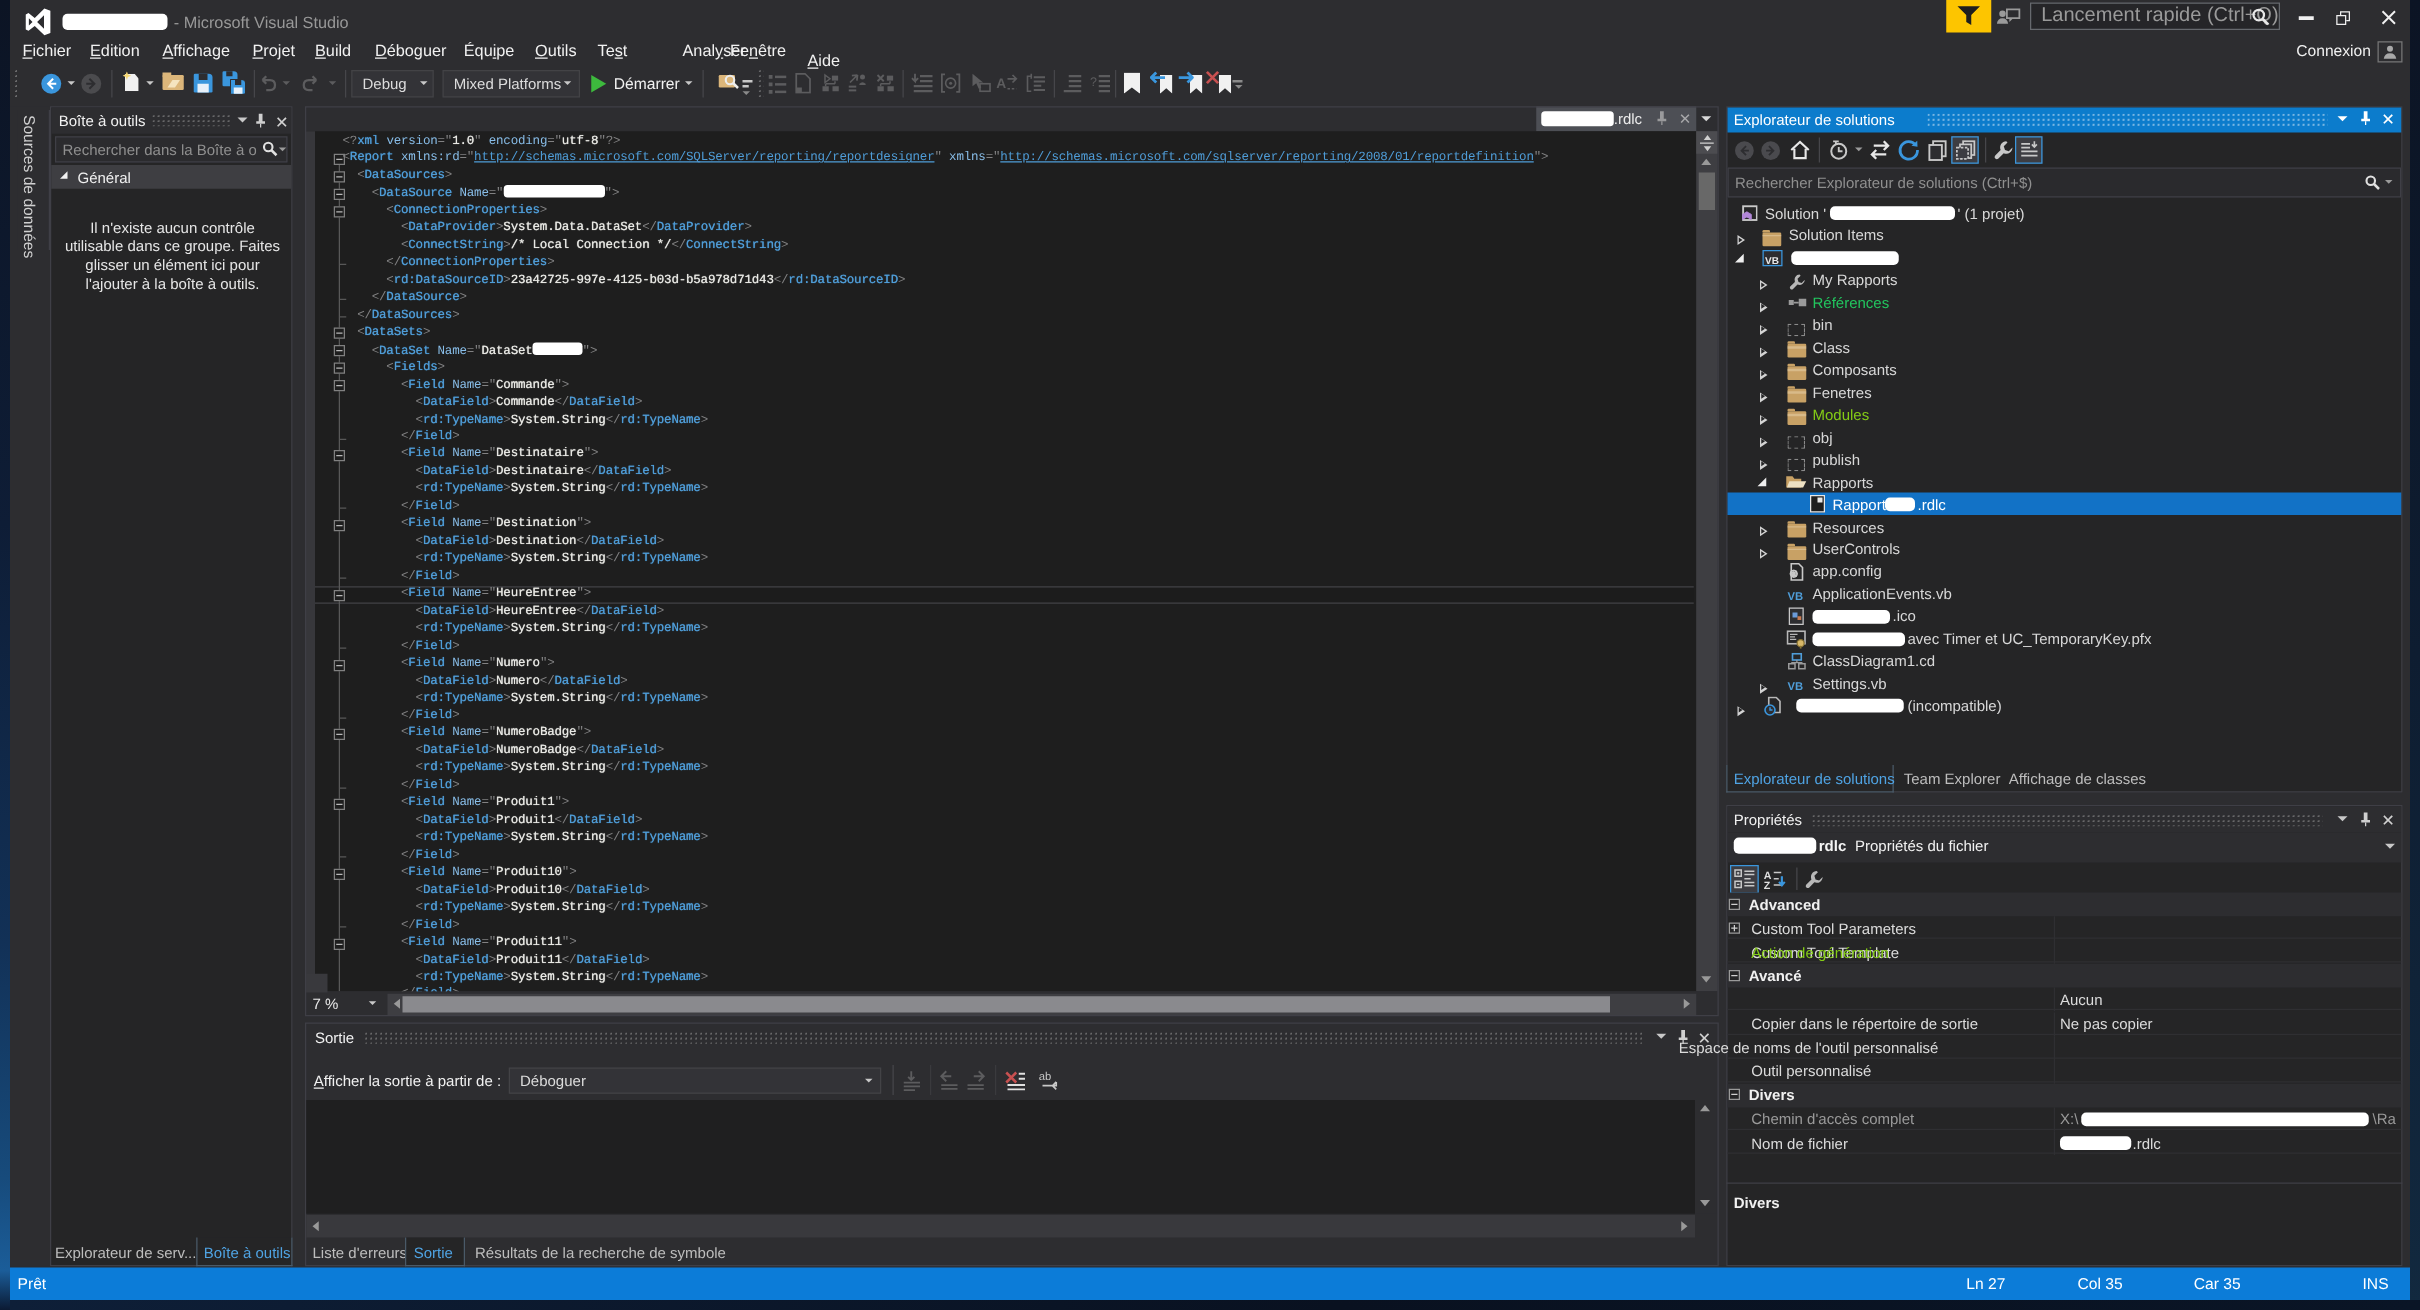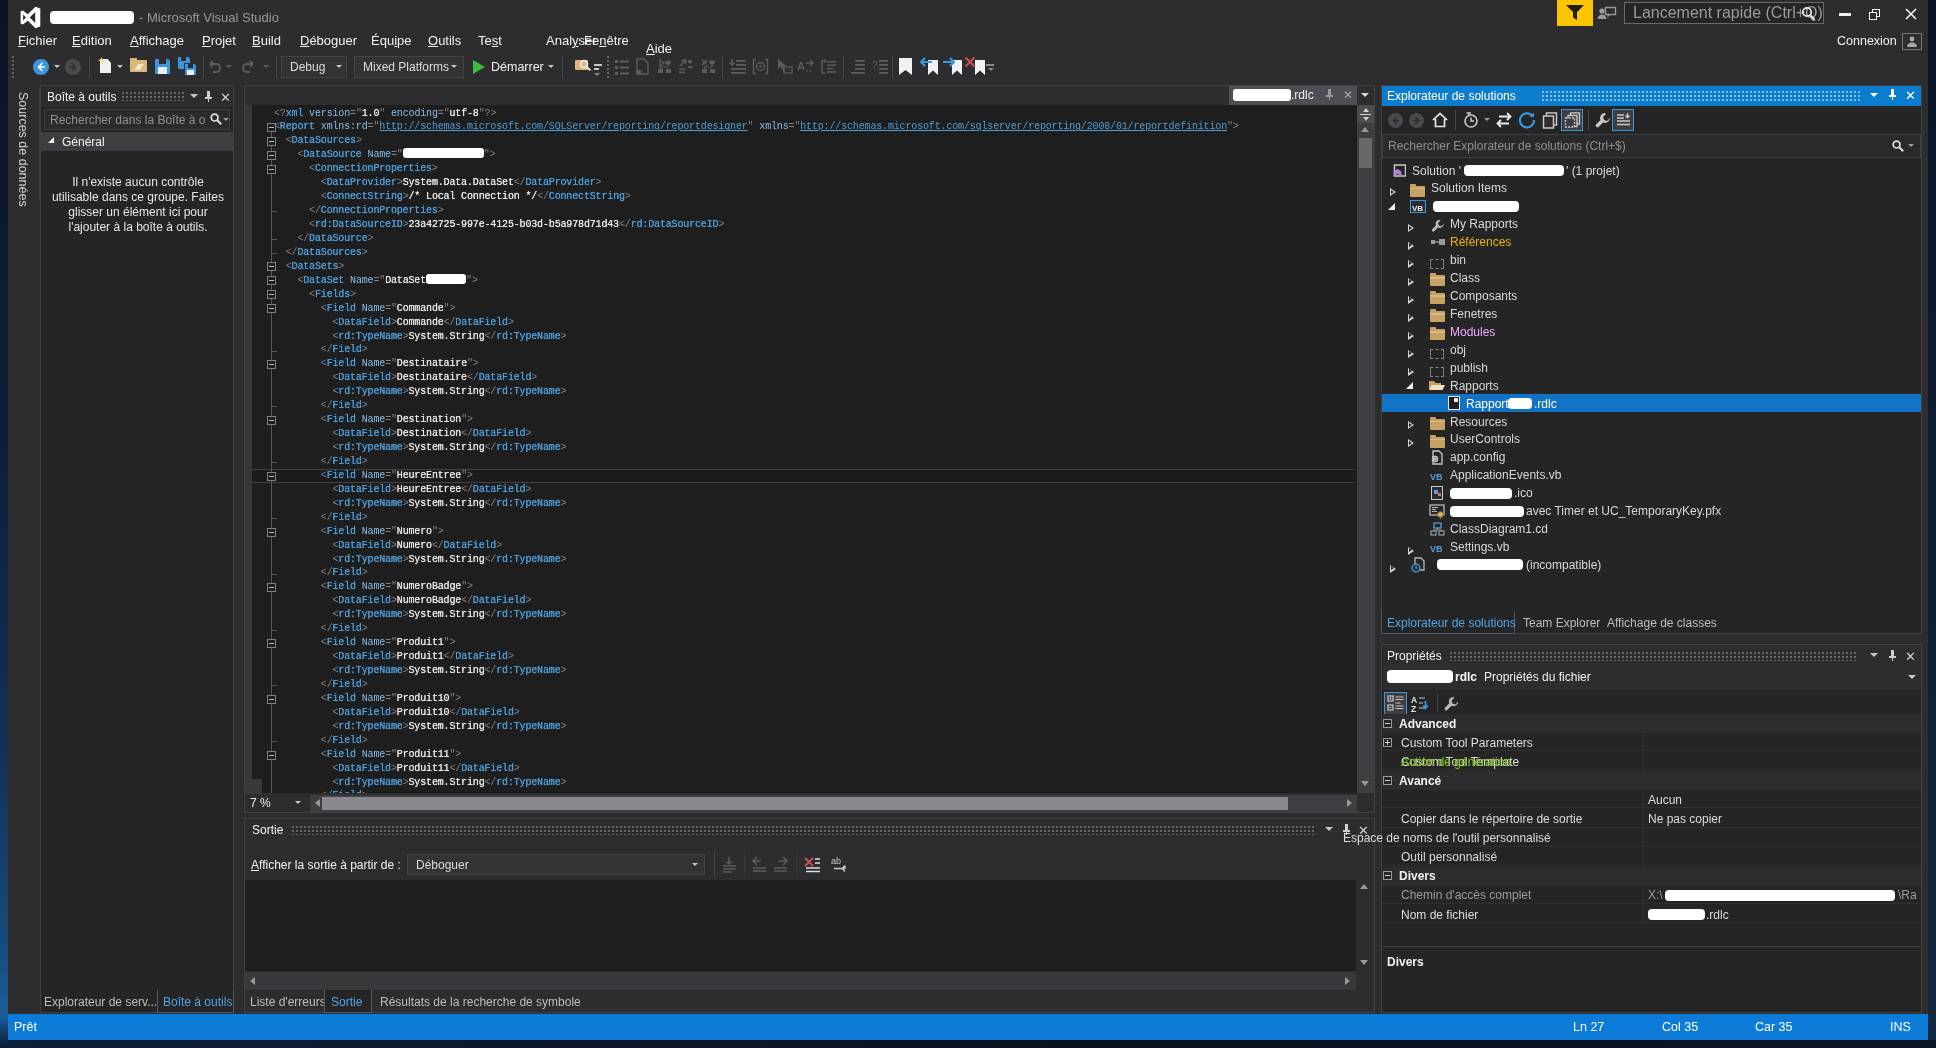--- a/index.html
+++ b/index.html
@@ -509,21 +509,21 @@
   </svg>
 <div class="tx" style="left:1450px;top:217.3px;font-size:12px;color:#d8d8d8">My Rapports</div>
 <div class="exc" style="left:1408px;top:242.0px">
     <i style="border-left-color:#252526"></i>
   </div>
 <svg class="ab" style="left:1430px;top:235.5px" width="16" height="14" viewBox="0 0 16 14">
     <rect x="1" y="4" width="4" height="4" fill="#9a9a9a"></rect>
     <rect x="9" y="3" width="6" height="6" fill="#9a9a9a"></rect>
     <path d="M5 6 H9" stroke="#9a9a9a" stroke-width="1.4"></path>
   </svg>
-<div class="tx" style="left:1450px;top:235.2px;font-size:12px;color:#eab308">Références</div>
+<div class="tx" style="left:1450px;top:235.2px;font-size:12px;color:#22c55e">Références</div>
 <div class="exc" style="left:1408px;top:260.0px">
     <i style="border-left-color:#252526"></i>
   </div>
 <div class="dfold" style="left:1430px;top:259.0px"></div>
 <div class="tx" style="left:1450px;top:253.2px;font-size:12px;color:#d8d8d8">bin</div>
 <div class="exc" style="left:1408px;top:277.9px">
     <i style="border-left-color:#252526"></i>
   </div>
 <div class="fold" style="left:1430px;top:275.4px">
     <i></i>
@@ -546,21 +546,21 @@
   </div>
 <div class="ab" style="left:1430px;top:313.2px;width:15px;height:1.5px;background:#e8d4ae;opacity:.5"></div>
 <div class="tx" style="left:1450px;top:306.9px;font-size:12px;color:#d8d8d8">Fenetres</div>
 <div class="exc" style="left:1408px;top:331.7px">
     <i style="border-left-color:#252526"></i>
   </div>
 <div class="fold" style="left:1430px;top:329.2px">
     <i></i>
   </div>
 <div class="ab" style="left:1430px;top:331.2px;width:15px;height:1.5px;background:#e8d4ae;opacity:.5"></div>
-<div class="tx" style="left:1450px;top:324.9px;font-size:12px;color:#f0abfc">Modules</div>
+<div class="tx" style="left:1450px;top:324.9px;font-size:12px;color:#84cc16">Modules</div>
 <div class="exc" style="left:1408px;top:349.6px">
     <i style="border-left-color:#252526"></i>
   </div>
 <div class="dfold" style="left:1430px;top:348.6px"></div>
 <div class="tx" style="left:1450px;top:342.8px;font-size:12px;color:#d8d8d8">obj</div>
 <div class="exc" style="left:1408px;top:367.5px">
     <i style="border-left-color:#252526"></i>
   </div>
 <div class="dfold" style="left:1430px;top:366.5px"></div>
 <div class="tx" style="left:1450px;top:360.7px;font-size:12px;color:#d8d8d8">publish</div>

